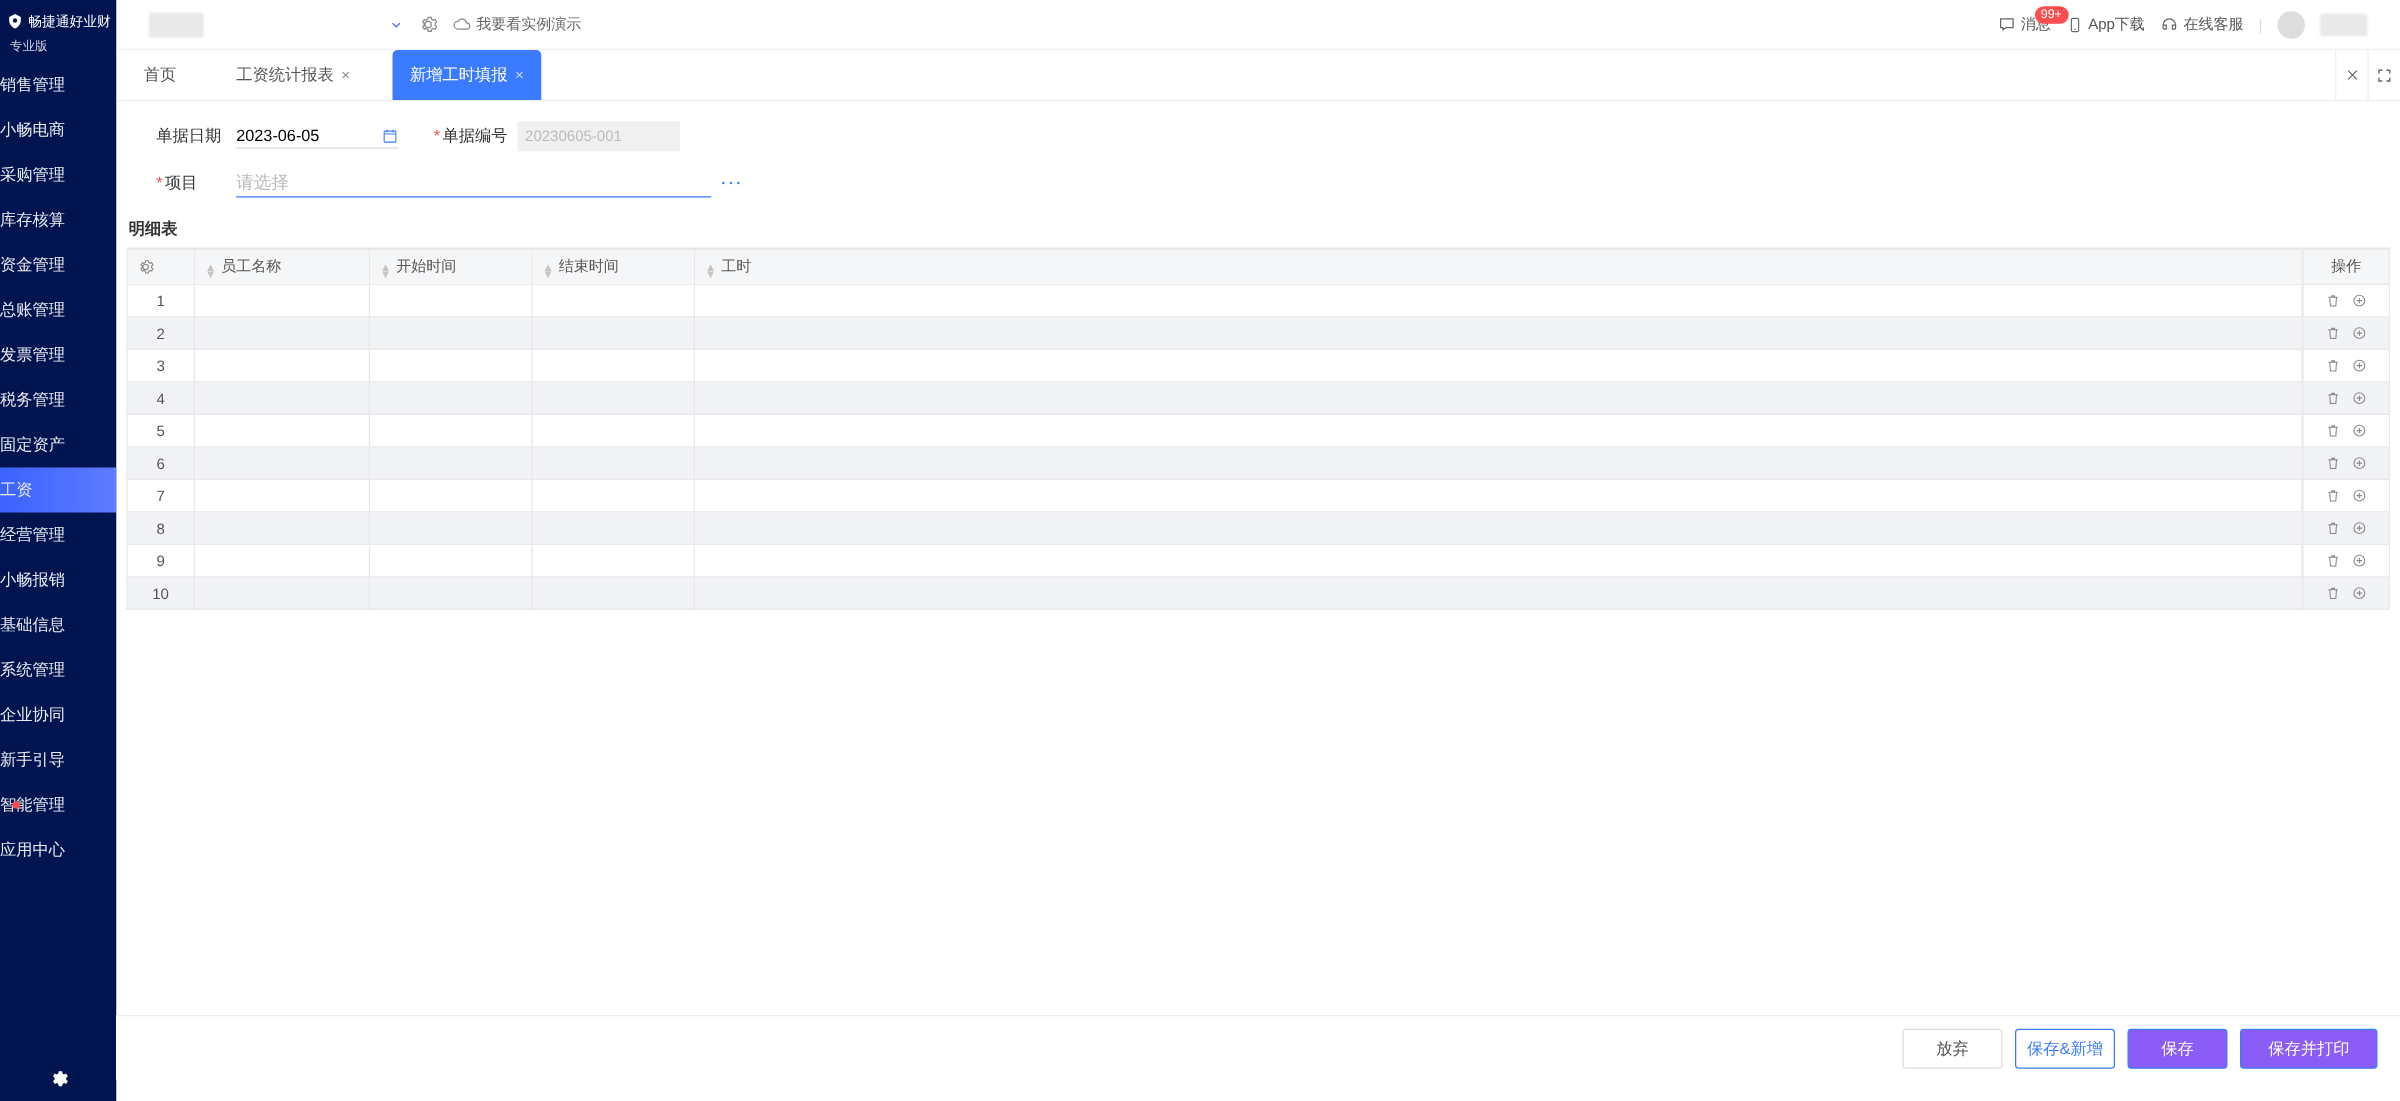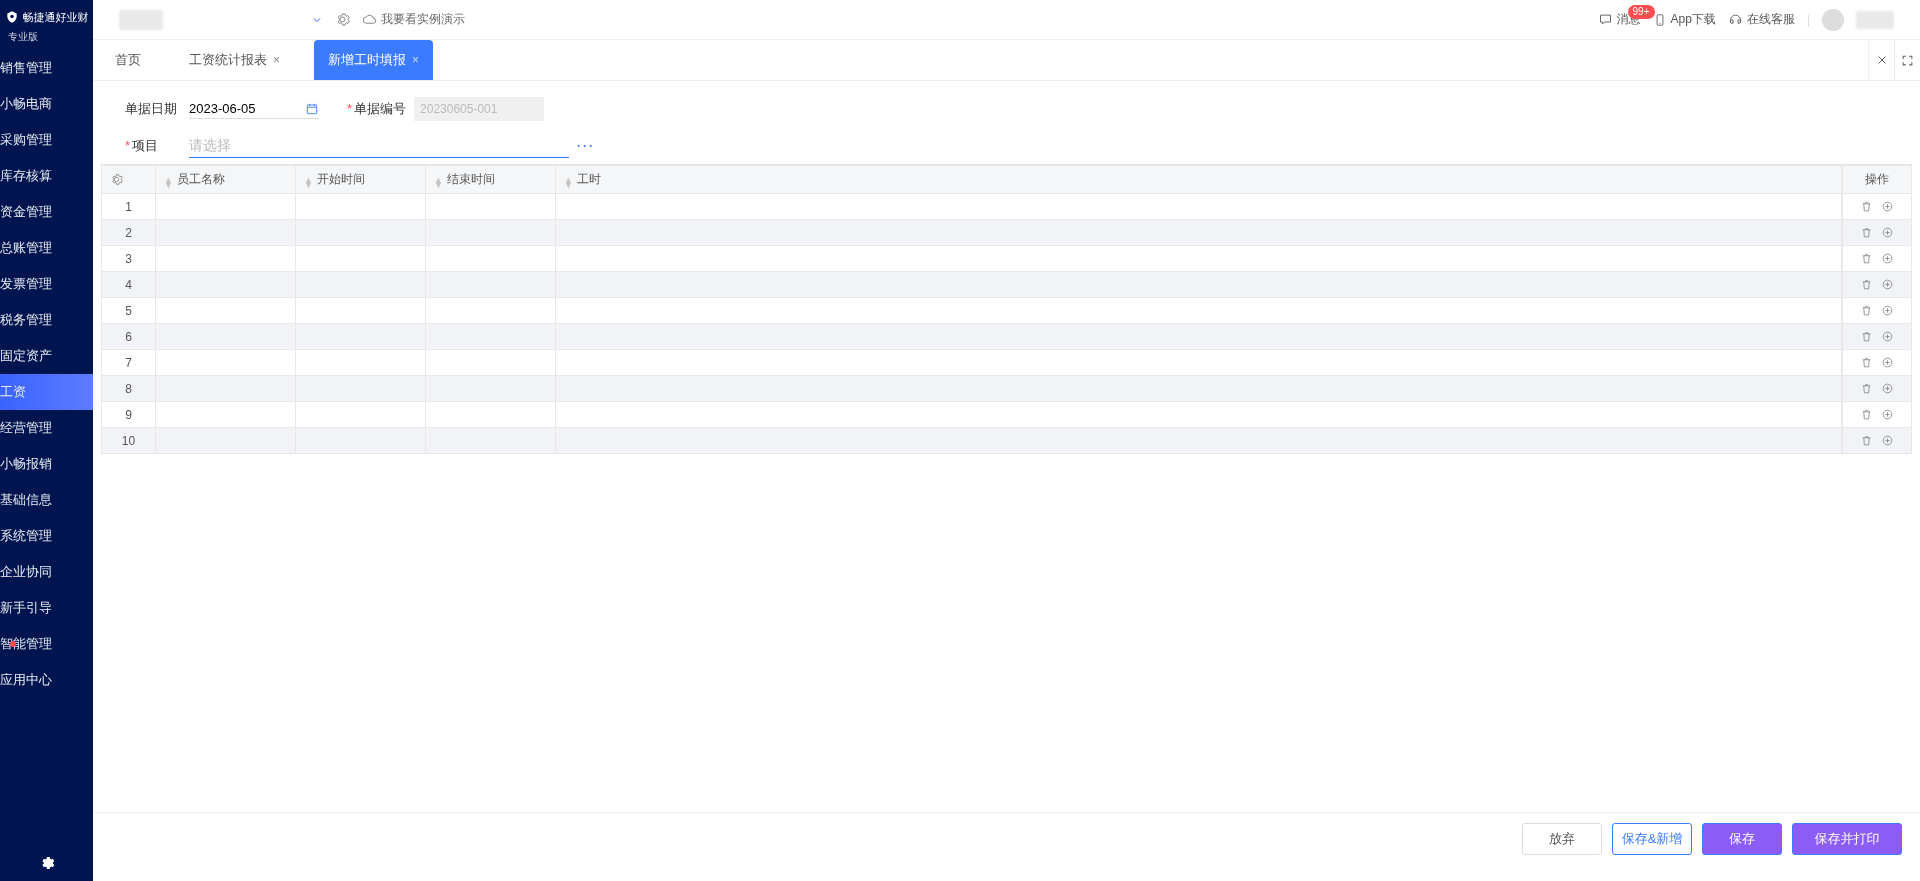--- a/index.html
+++ b/index.html
@@ -251,20 +251,21 @@
         </div>
       </div>
       <div class="form-row">
         <div class="form-item">
           <span class="form-label req">项目</span>
           <input class="proj-input" placeholder="请选择" style="">
           <span class="dots">···</span>
         </div>
       </div>
 
+      <div class="section-title">明细表</div>
 
       <div class="table-wrap">
         <table class="tbl">
           <thead>
             <tr>
               <th class="gear-cell">
                   <svg width="13" height="13" viewBox="0 0 24 24">
                     <path fill="none" stroke="#888" stroke-width="1.6" d="M12 8a4 4 0 100 8 4 4 0 000-8zm9 4c0-.4 0-.8-.1-1.2l2-1.6-2-3.4-2.4 1a7 7 0 00-2-1.2L16 3h-4l-.5 2.6a7 7 0 00-2 1.2l-2.4-1-2 3.4 2 1.6A7 7 0 007 12c0 .4 0 .8.1 1.2l-2 1.6 2 3.4 2.4-1a7 7 0 002 1.2L12 21h4l.5-2.6a7 7 0 002-1.2l2.4 1 2-3.4-2-1.6c.1-.4.1-.8.1-1.2z"></path>
                   </svg>
                 </th>

